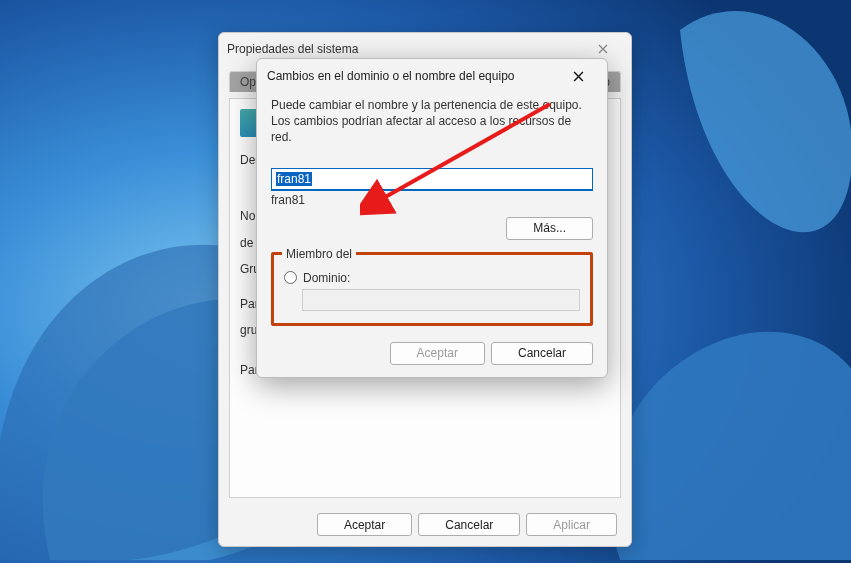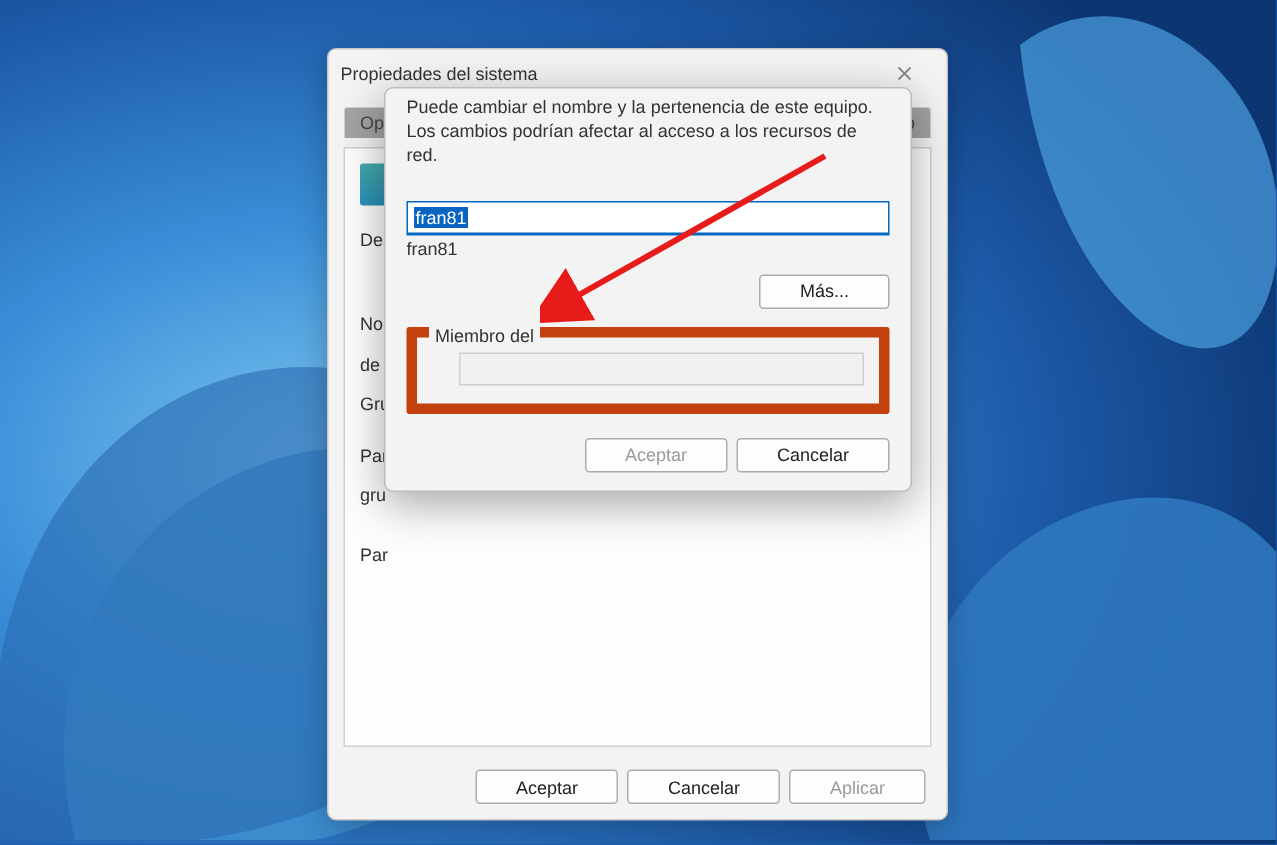--- a/index.html
+++ b/index.html
@@ -119,21 +119,21 @@
   .textfield.sel {
     background:#fff;
   }
   .textfield.sel .seltext {
     background:#0a64c2; color:#fff; padding:0 1px;
   }
   .full-name-label { margin-top:14px; font-size:12px; }
   .full-name-value { font-size:12px; margin-top:2px; margin-bottom:10px; }
   .more-row { display:flex; justify-content:flex-end; margin-bottom:12px; }
   .groupbox {
-    border:7px solid #c2410c;
+    border:3px solid #c2410c;
     border-radius:2px;
     padding:10px 10px 12px 10px;
     position:relative;
     margin-top:4px;
   }
   .groupbox-title {
     position:absolute; top:-8px; left:8px;
     background:#f3f3f3; padding:0 4px; font-size:12px; color:#333;
   }
   .radio-row { display:flex; align-items:center; gap:6px; margin:6px 0 4px 0; }
@@ -225,36 +225,49 @@
     </div>
   </div>
   <div class="parent-footer">
     <button class="btn">Aceptar</button>
     <button class="btn">Cancelar</button>
     <button class="btn disabled">Aplicar</button>
   </div>
 </div>
 
 <div class="child-dialog">
+  <div class="child-titlebar">
+    <span>Cambios en el dominio o el nombre del equipo</span>
+    <span class="spacer"></span>
+    <span class="child-close">
+      <svg width="11" height="11" viewBox="0 0 10 10">
+          <path d="M1 1 L9 9 M9 1 L1 9" stroke="#111" stroke-width="1.3"></path>
+        </svg>
+    </span>
+  </div>
   <div class="child-body">
     <p class="desc">Puede cambiar el nombre y la pertenencia de este equipo. Los cambios podrían afectar al acceso a los recursos de red.</p>
 
     <div class="textfield sel">
       <span class="seltext">fran81</span>
     </div>
 
     <div class="full-name-value">fran81</div>
 
     <div class="more-row">
       <button class="btn">Más...</button>
     </div>
 
     <div class="groupbox">
       <span class="groupbox-title">Miembro del</span>
 
+      <div class="radio-row">
+        <span class="radio"></span>
+        <span>Dominio:</span>
+      </div>
       <div class="disabled-input"></div>
 
     </div>
   </div>
   <div class="child-footer">
     <button class="btn disabled">Aceptar</button>
     <button class="btn">Cancelar</button>
   </div>
 </div>
 

